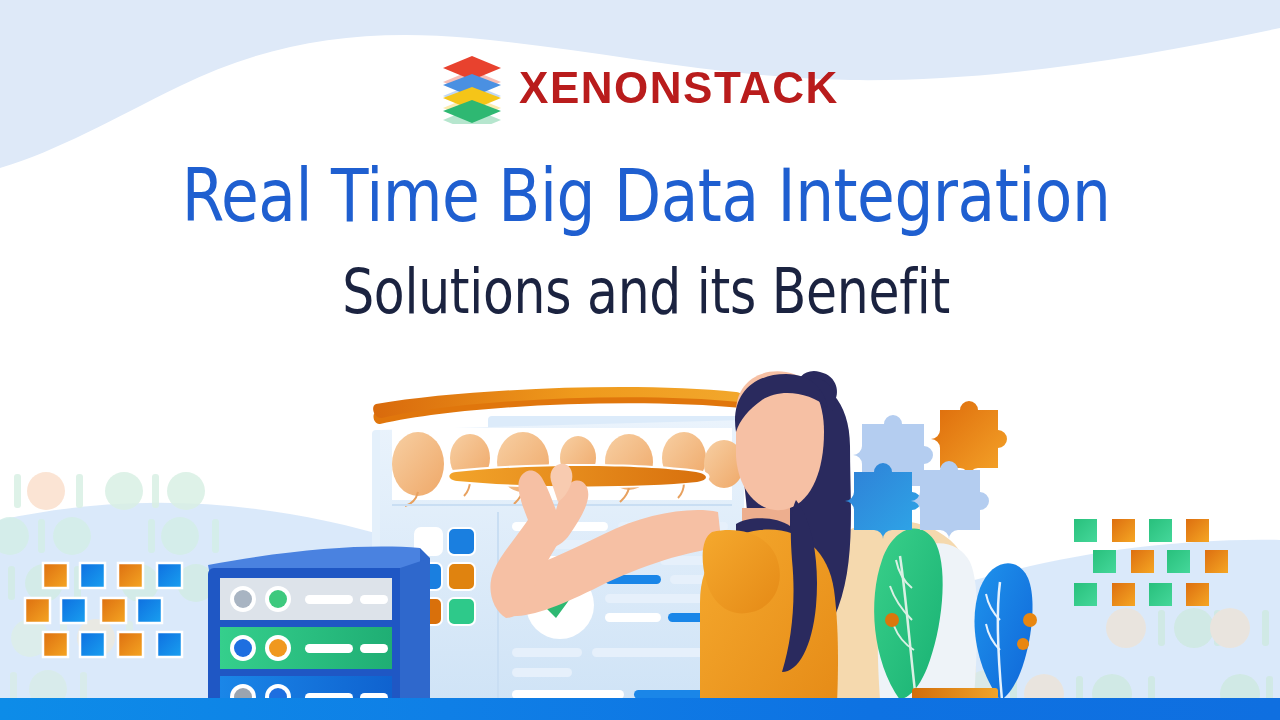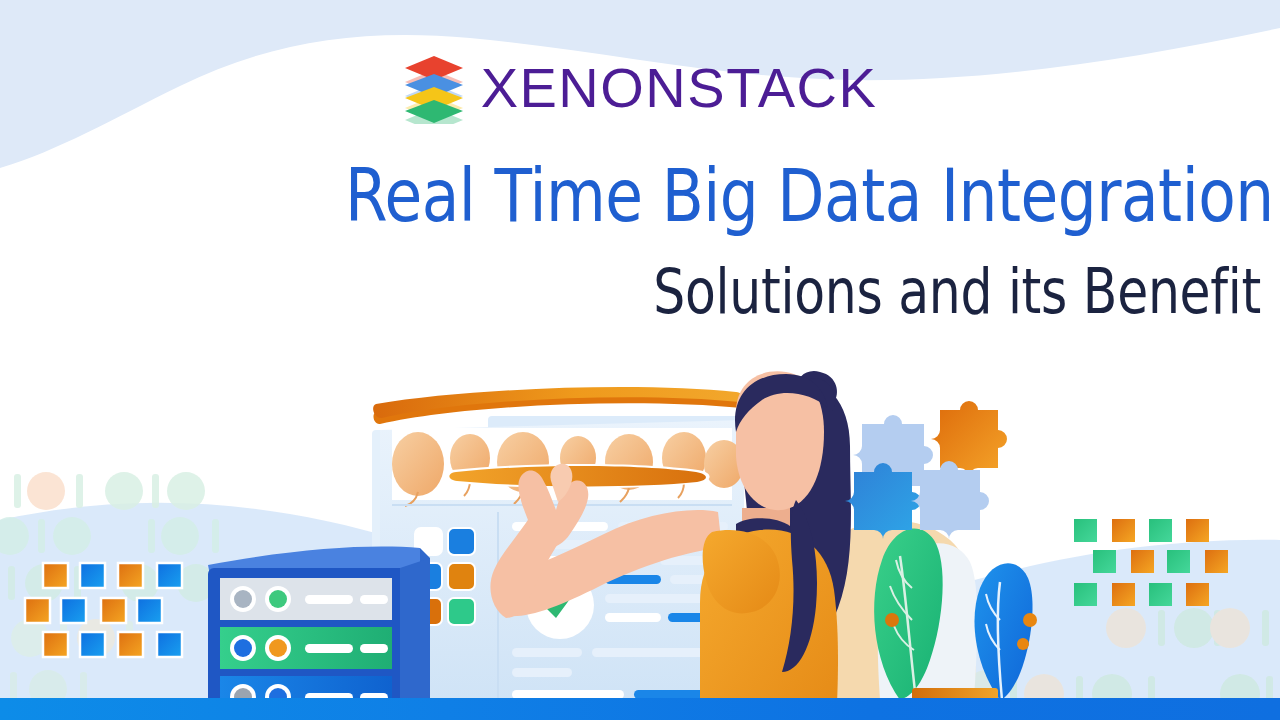--- a/index.html
+++ b/index.html
@@ -17,27 +17,27 @@
 
   
   .brand {
     position:absolute; left:0; right:0; top:52px;
     display:flex; align-items:center; justify-content:center; gap:16px;
     z-index:30;
   }
   .brand-mark { width:62px; height:72px; flex:0 0 auto; }
   .brand-name {
     font-family:"Liberation Sans", sans-serif;
-    font-size:56px; font-weight:400; letter-spacing:1.5px;
-    color:#4c1d95; line-height:1; white-space:nowrap;
+    font-size:44px; font-weight:700; letter-spacing:1.5px;
+    color:#b91c1c; line-height:1; white-space:nowrap;
   }
 
   
   .headline-wrap {
-    position:absolute; left:12px; right:0; top:160px; z-index:30; text-align:right;
+    position:absolute; left:12px; right:0; top:160px; z-index:30; text-align:center;
   }
   .headline-main {
     font-family:"DejaVu Sans", sans-serif;
     font-size:62px; font-weight:400;
     color:#1f5fd0; line-height:1.0;
     letter-spacing:-0.5px; white-space:nowrap;
     transform:scaleY(1.18) scaleX(0.99);
     transform-origin:center top;
   }
   .headline-sub {

